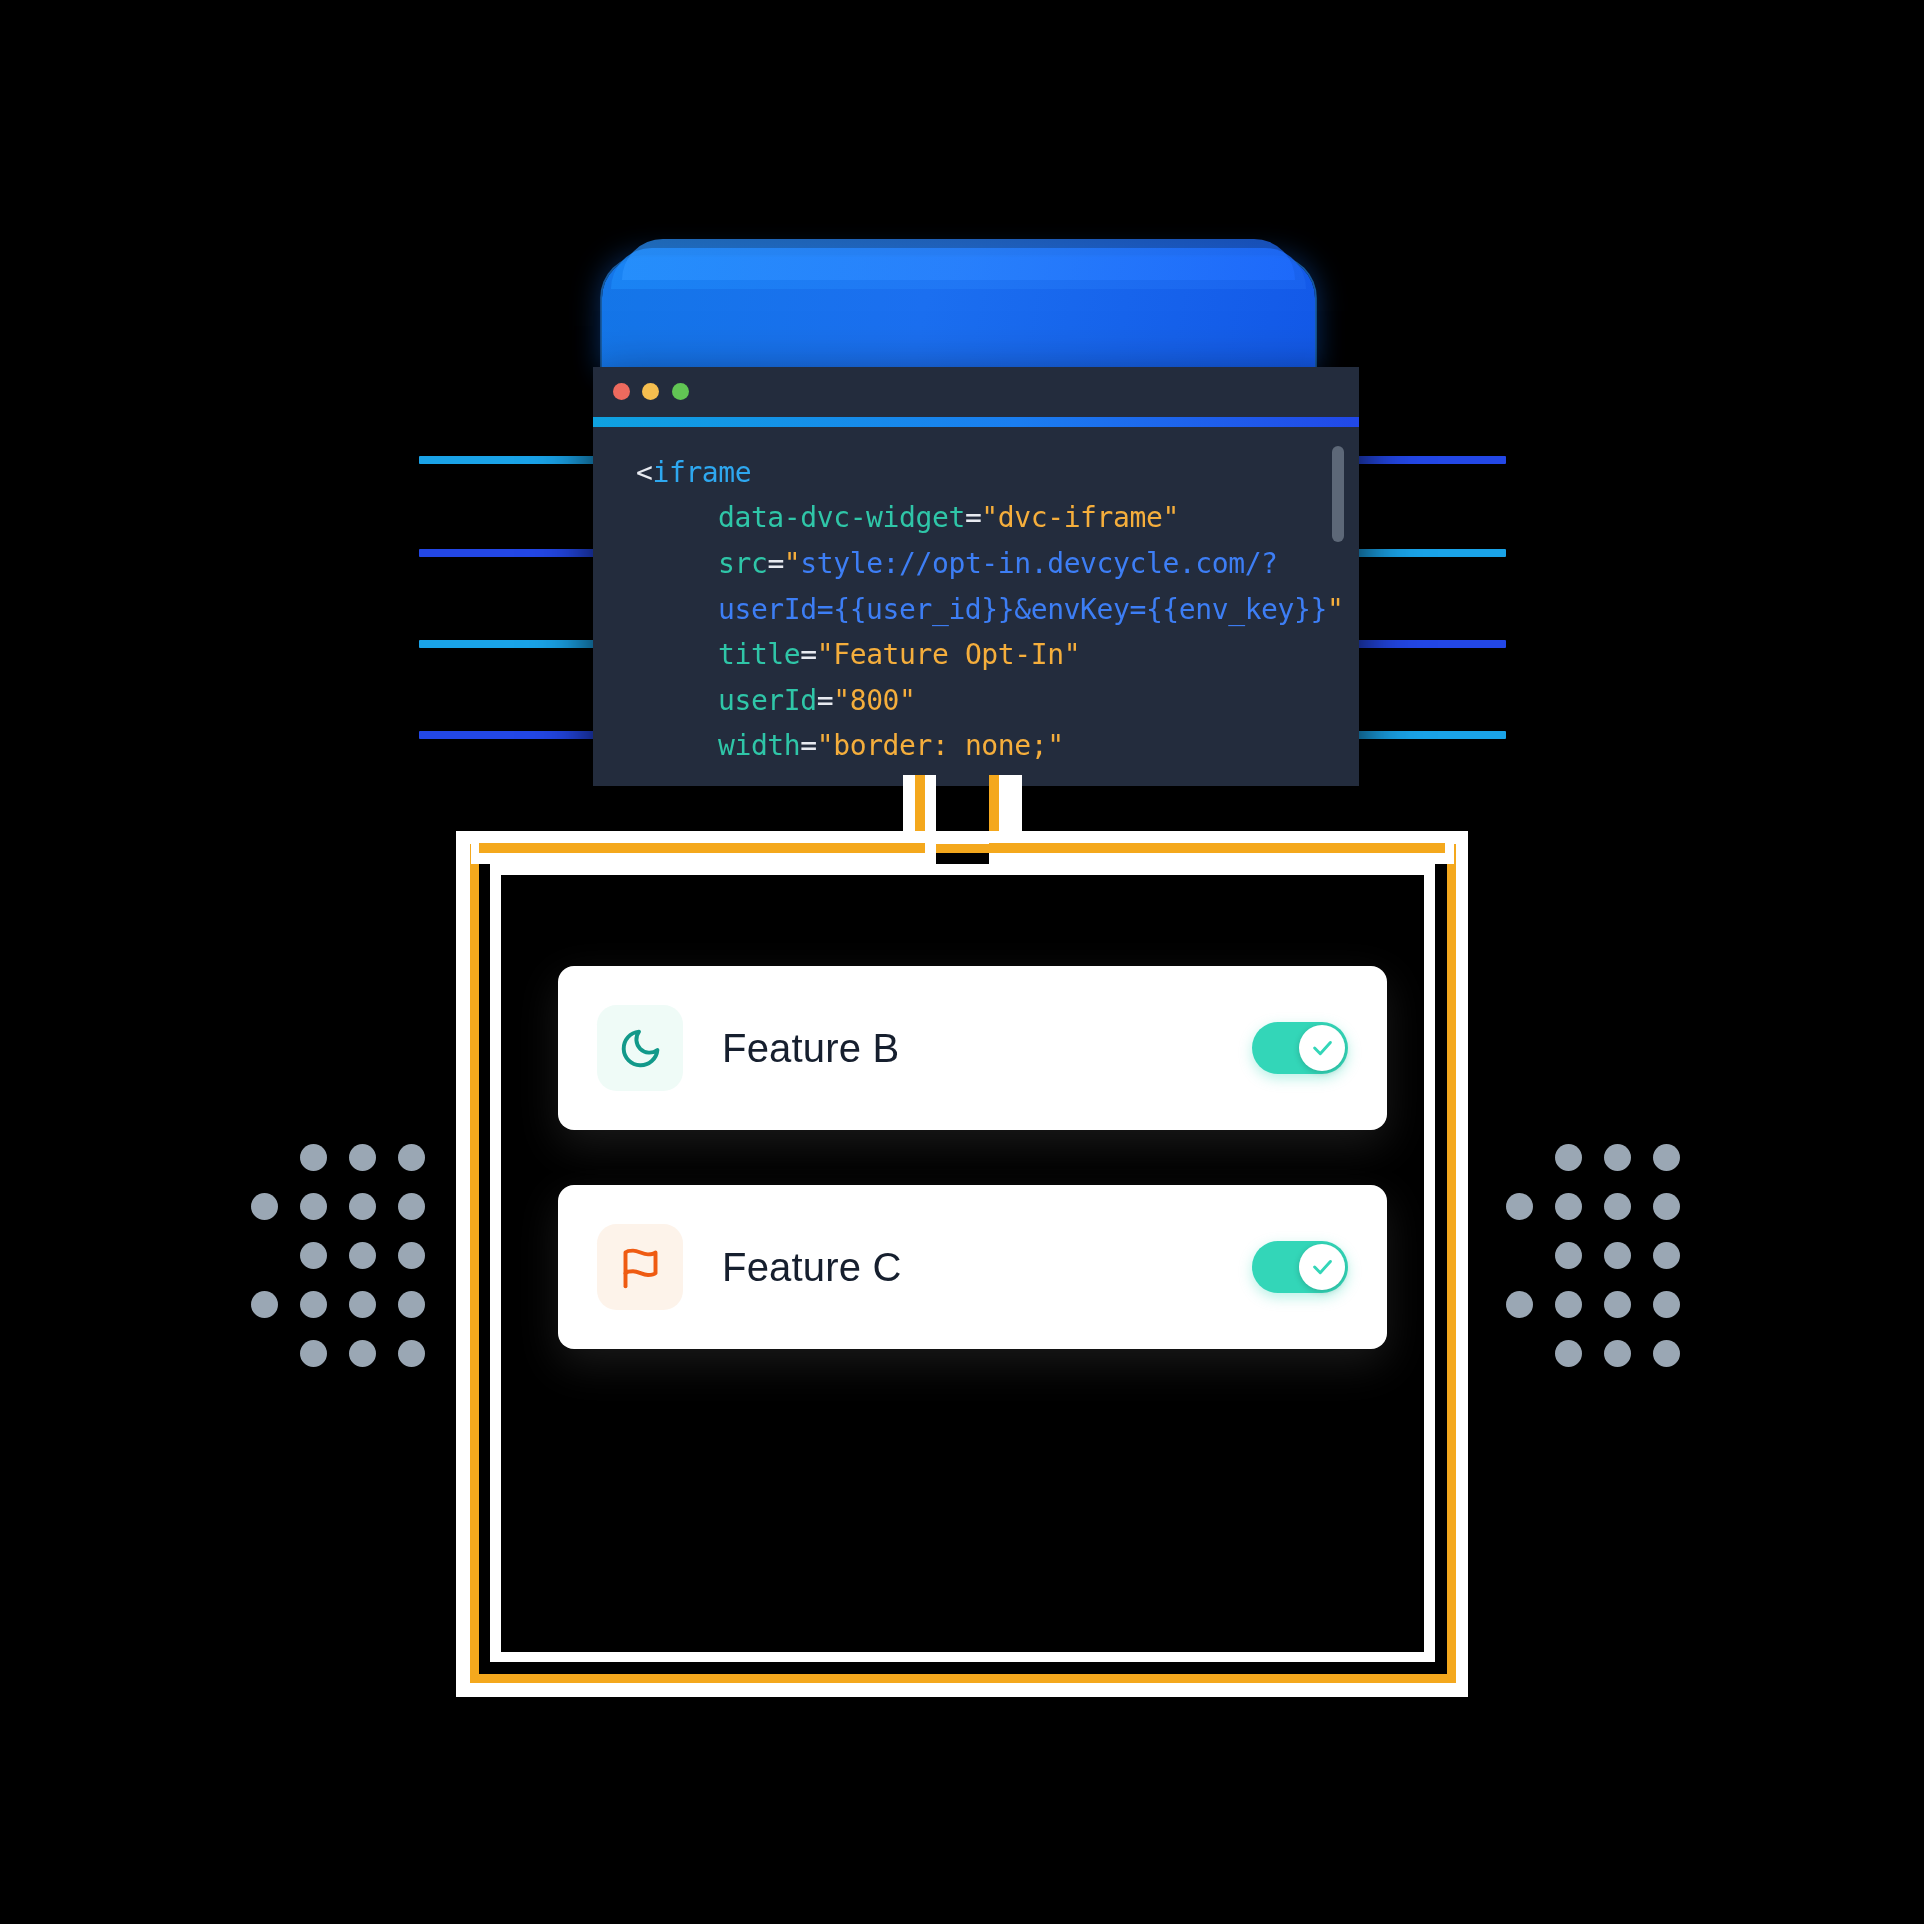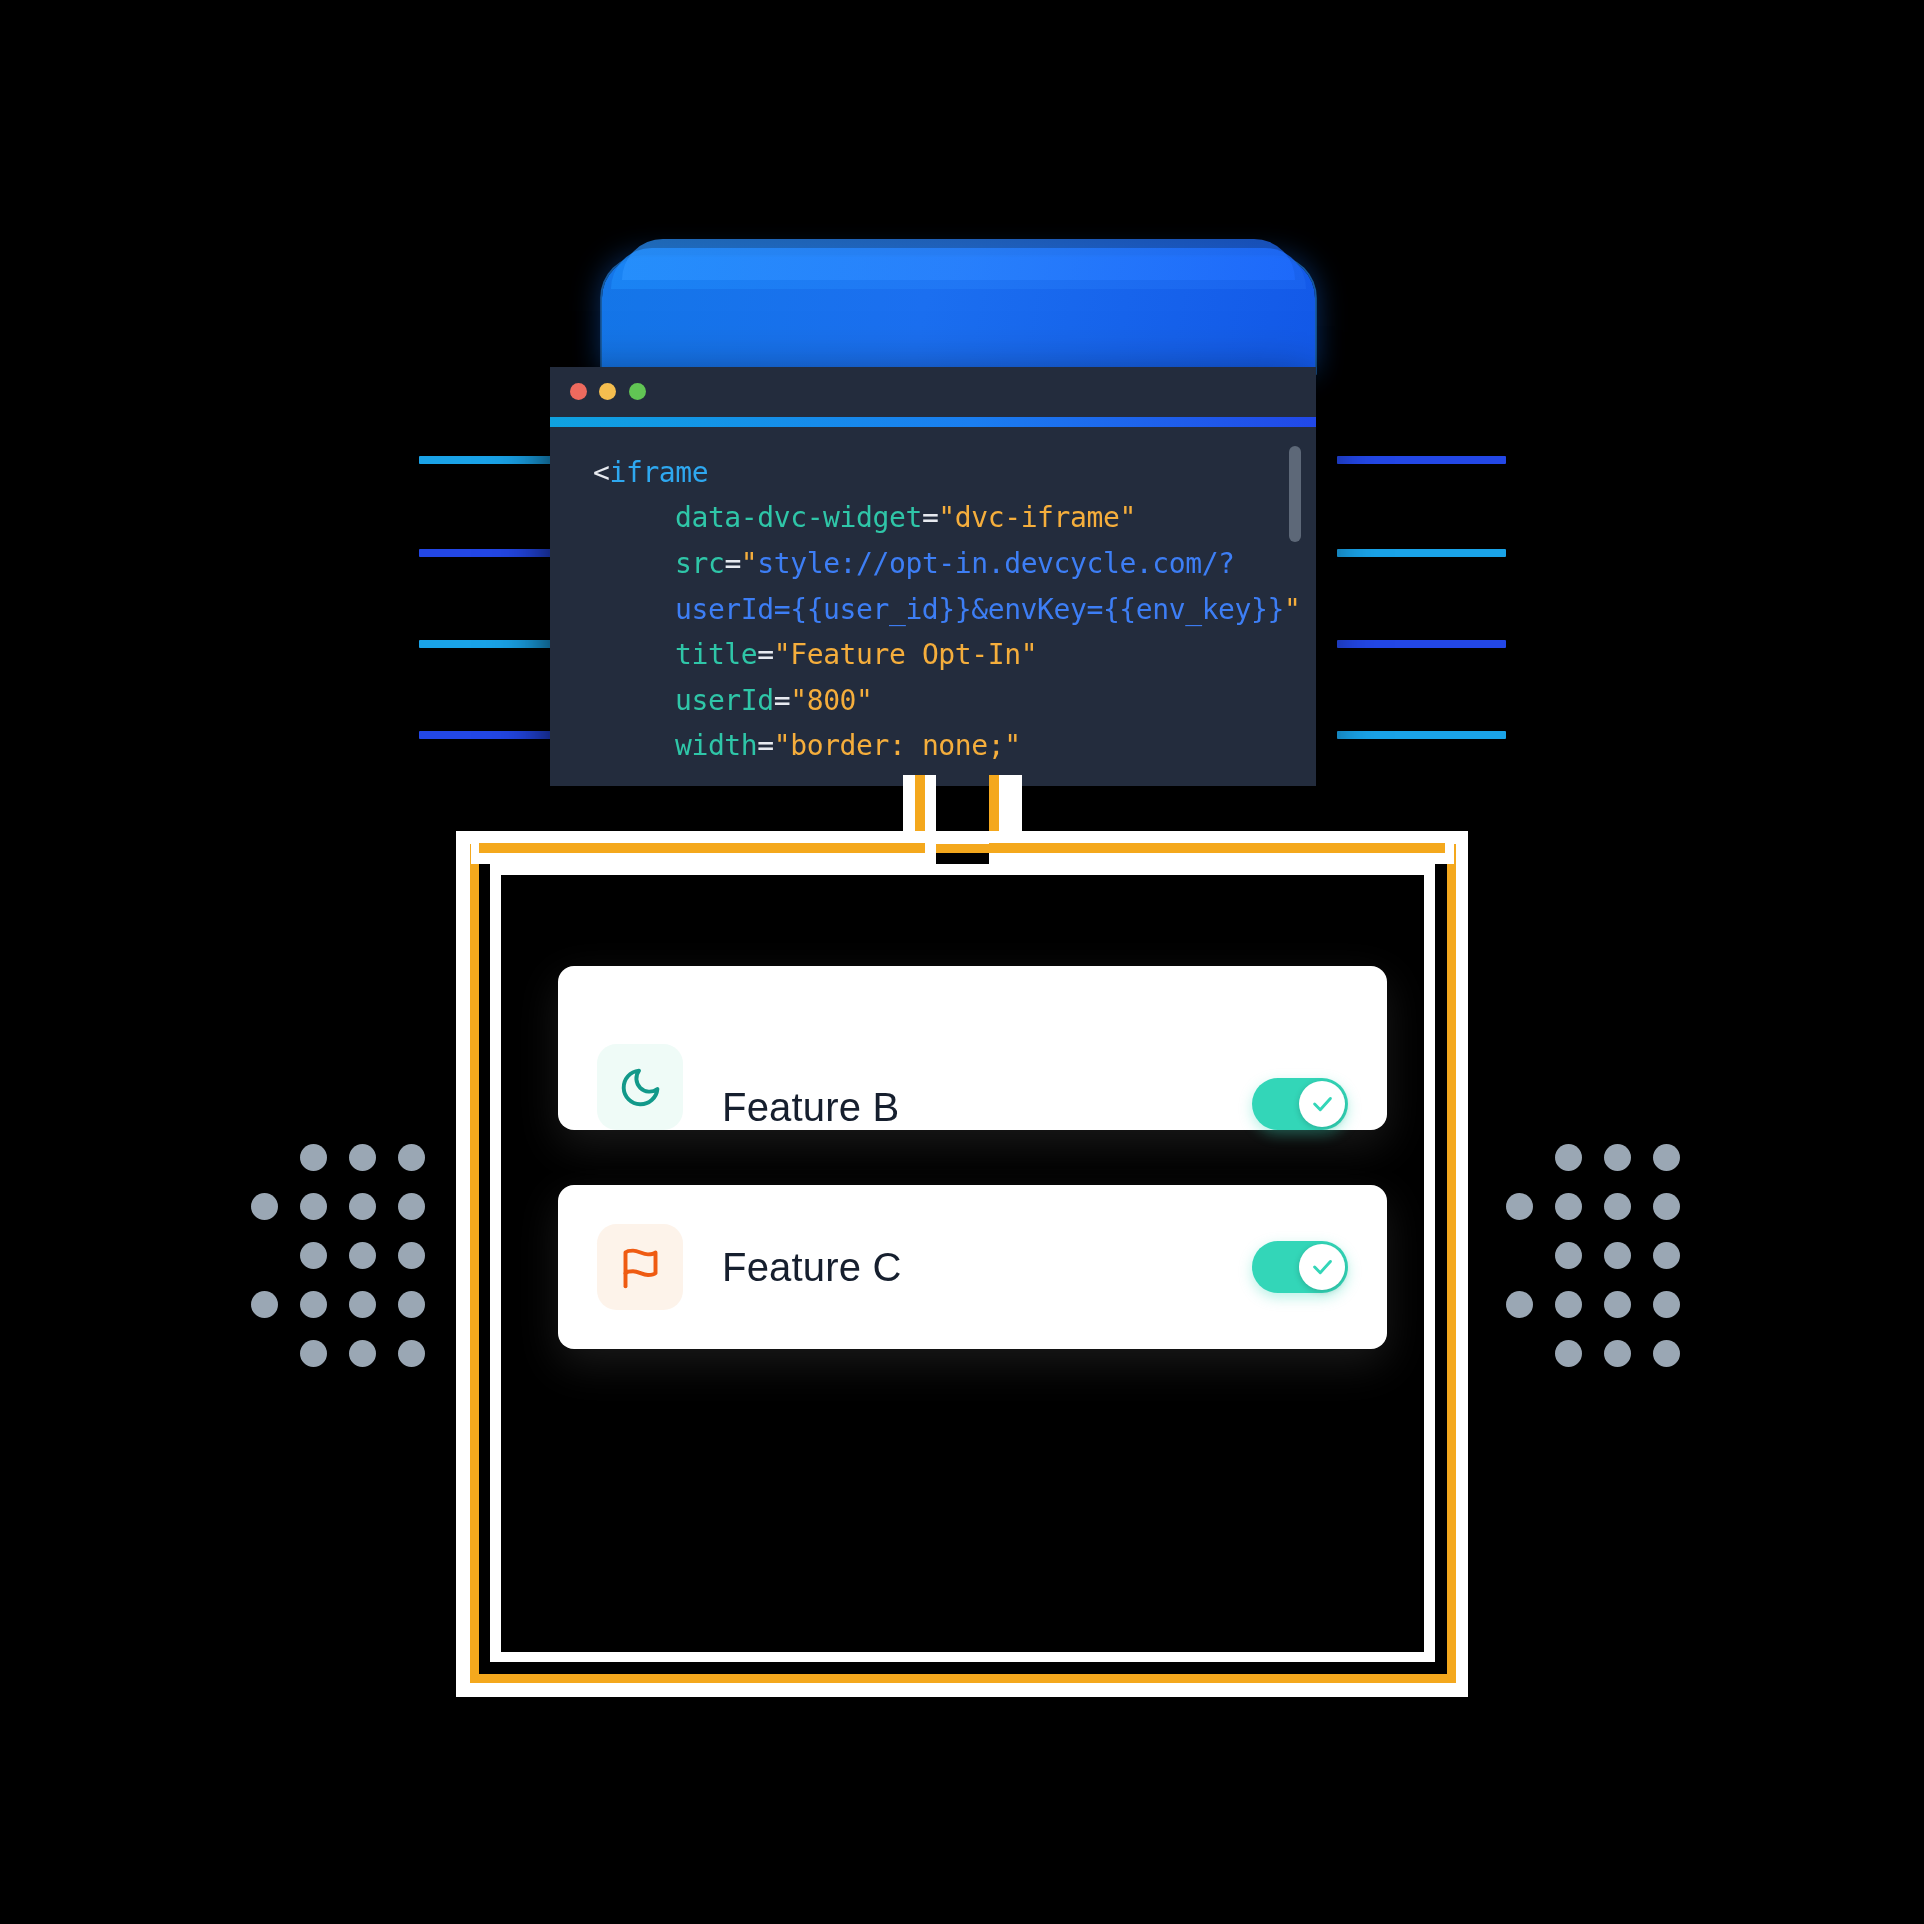--- a/index.html
+++ b/index.html
@@ -165,21 +165,21 @@
       <span class="dot" style="left: 49px; top: 147px; background: rgb(154, 167, 180);"></span>
       <span class="dot" style="left: 98px; top: 147px; background: rgb(154, 167, 180);"></span>
       <span class="dot" style="left: 147px; top: 147px; background: rgb(154, 167, 180);"></span>
       <span class="dot" style="left: 49px; top: 196px; background: rgb(154, 167, 180);"></span>
       <span class="dot" style="left: 98px; top: 196px; background: rgb(154, 167, 180);"></span>
       <span class="dot" style="left: 147px; top: 196px; background: rgb(154, 167, 180);"></span>
     </div>
 
   <div class="blue-slab" style="left:602px; top:257px; width:713px; height:116px;"></div>
 
-  <div class="code-window" style="left:550px; top:367px; width:766px; height:419px;">
+  <div class="code-window" style="left:593px; top:367px; width:766px; height:419px;">
     <div class="code-titlebar">
       <div class="tl-dots" id="traffic-lights">
           <span class="tl-dot" style="background: rgb(237, 106, 94);"></span>
           <span class="tl-dot" style="background: rgb(245, 190, 79);"></span>
           <span class="tl-dot" style="background: rgb(97, 197, 84);"></span>
         </div>
     </div>
     <div class="accent-bar"></div>
     <div class="code-body">
       <div id="code-lines">
@@ -210,21 +210,21 @@
   <div style="position:absolute; left:490px; top:864px; width:945px; height:798px; background:#fff;"></div>
   <div style="position:absolute; left:501px; top:875px; width:923px; height:777px; background:#000;"></div>
 
   <div class="pipe-white" style="left:471px; top:831px; width:465px; height:33px;"></div>
   <div class="pipe-yellow" style="left:479px; top:843px; width:446px; height:9.8px;"></div>
   <div class="pipe-white" style="left:989px; top:831px; width:465px; height:33px;"></div>
   <div class="pipe-yellow" style="left:989px; top:843px; width:456px; height:9.8px;"></div>
 
   <div class="cards" id="cards" style="left:558px; top:929px; width:829px;">
       <div class="card-gap"></div>
-      <div class="card" style="height: 164px; padding: 0px 39px; align-items: flex-end;">
+      <div class="card" style="height: 164px; padding: 0px 39px;">
         <div class="card-icon" style="background: rgb(239, 251, 247);">
           <svg viewBox="0 0 24 24" width="45" height="45">
             <path fill="none" stroke="#12998a" stroke-width="2.1" stroke-linecap="round" stroke-linejoin="round" d="M21 12.8A9 9 0 1 1 11.2 3a7 7 0 0 0 9.8 9.8z"></path>
           </svg>
         </div>
         <div class="card-label">Feature B</div>
         <div class="toggle" role="switch" aria-checked="true" style="background: rgb(51, 214, 184);">
           <div class="toggle-knob">
             <svg viewBox="0 0 24 24" width="27" height="27">
               <polyline points="5,12.5 10,17.5 19,7.5" fill="none" stroke="#33d6b8" stroke-width="2.6" stroke-linecap="round" stroke-linejoin="round"></polyline>

